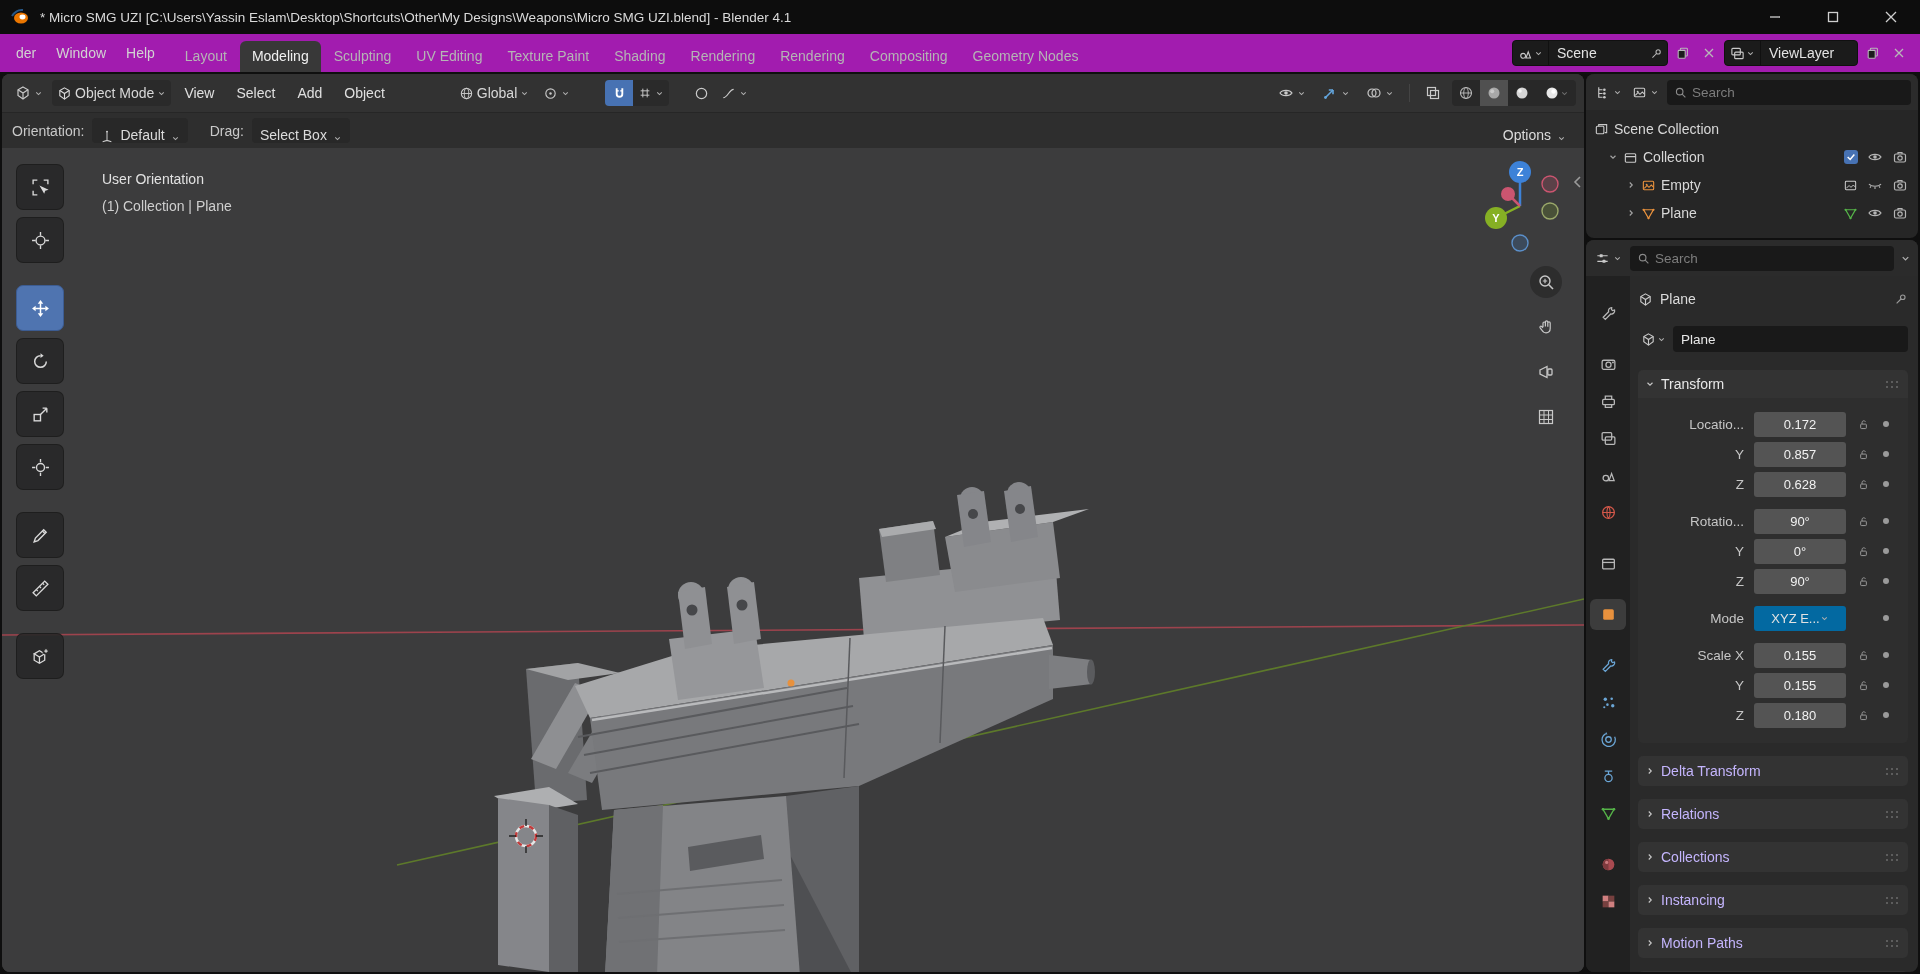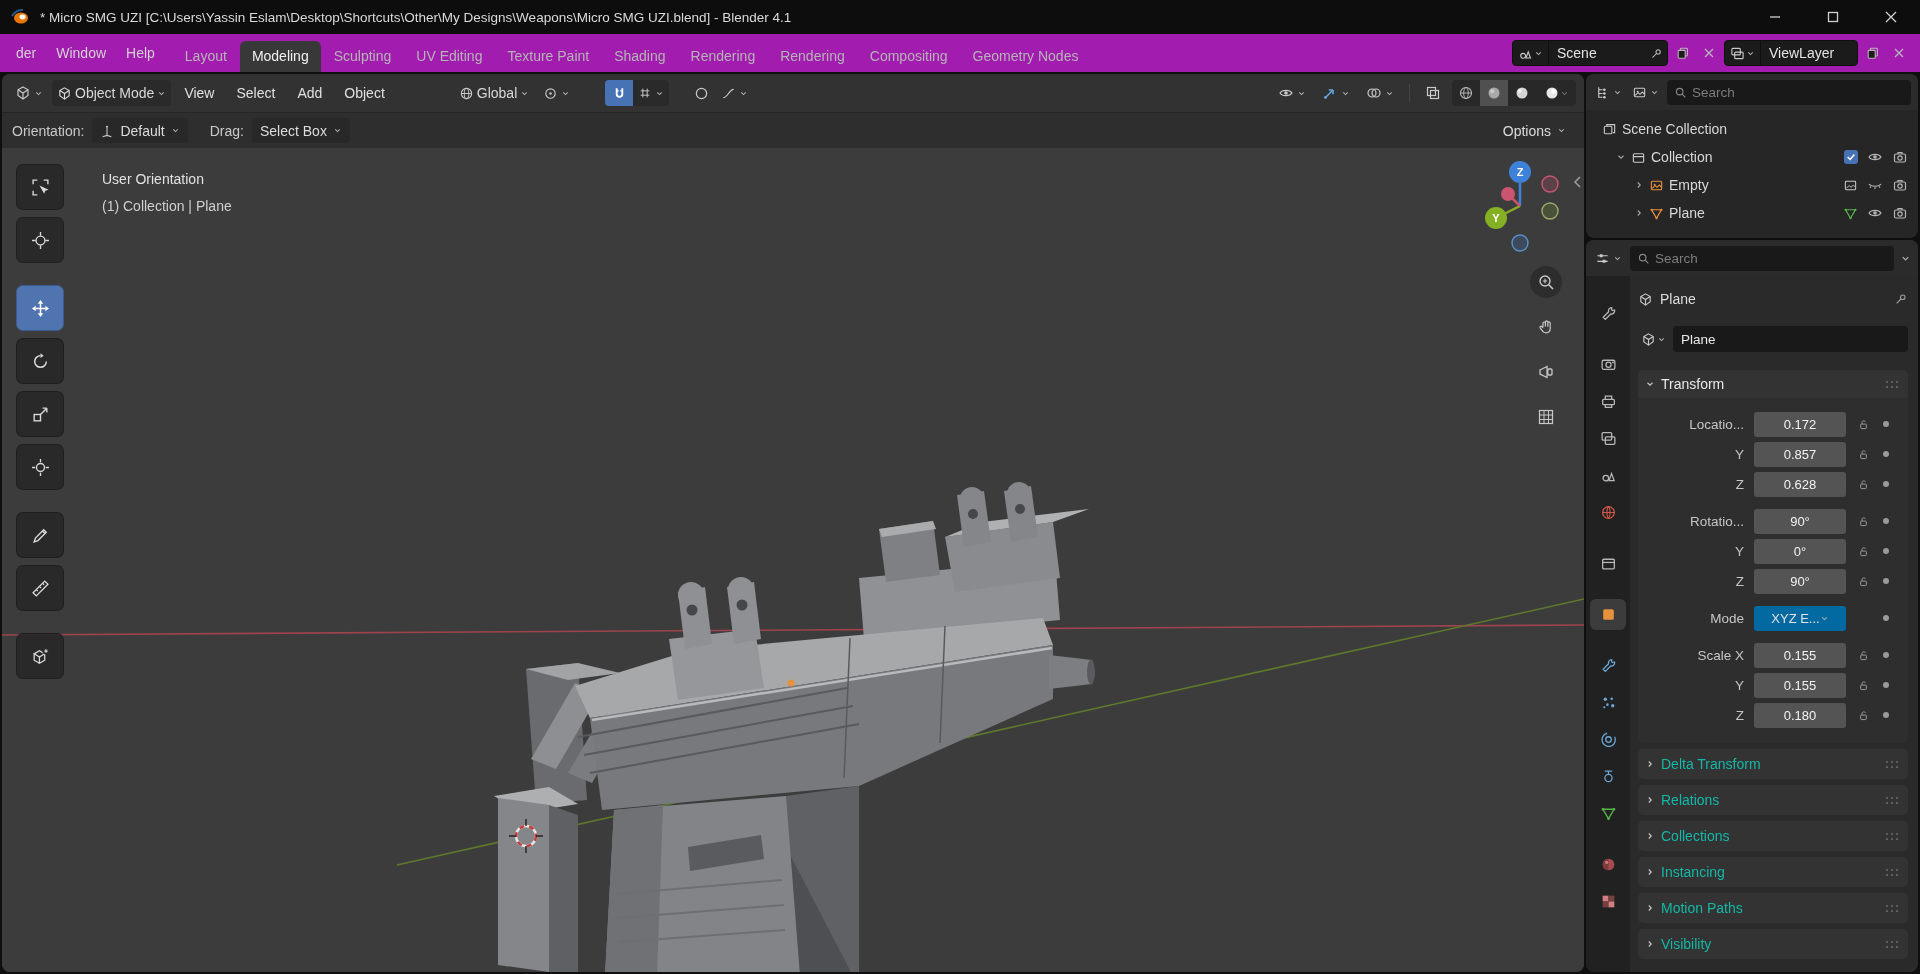--- a/index.html
+++ b/index.html
@@ -25,41 +25,41 @@
 .vp-header{height:38px;background:#323232;display:flex;align-items:center;padding:0 8px;gap:4px;flex-shrink:0}
 .hdr-btn{display:flex;align-items:center;gap:3px;height:26px;padding:0 5px;border-radius:4px;color:#d8d8d8}
 .hdr-btn.boxed{background:#2a2a2a}
 .hdr-menu{padding:0 9px;height:26px;display:flex;align-items:center;color:#e0e0e0;border-radius:4px}
 .seg{display:flex;background:#282828;border-radius:4px;overflow:hidden}
 .seg .seg-btn{width:28px;height:26px;display:flex;align-items:center;justify-content:center}
 .seg .seg-btn.active{background:#505050}
 .snap-on{background:#4772b3;border-radius:4px 0 0 4px}
 .vp-toolrow{height:36px;background:#2e2e2e;border-top:1px solid #262626;display:flex;align-items:center;padding:0 10px;gap:8px;flex-shrink:0}
 .tool-label{color:#c9c9c9}
-.tool-drop{display:flex;align-items:center;gap:6px;background:#282828;border-radius:4px;height:25px;padding:0 8px;color:#dcdcdc}
+.tool-drop{display:flex;align-items:flex-end;gap:6px;background:#282828;border-radius:4px;height:25px;padding:0 8px;color:#dcdcdc}
 .vp-canvas{flex:1;position:relative;background:#3c3c3d;overflow:hidden}
 .vp-text{position:absolute;left:100px;top:18px;line-height:27px;pointer-events:none}
 .vp-text .t1{color:#e2e2e2;font-size:14px}
 .vp-text .t2{color:#cfcfcf;font-size:14px}
 .toolbar{position:absolute;left:14px;top:16px;display:flex;flex-direction:column;gap:7px}
 .toolbar .gap{height:8px}
 .tool-btn{width:48px;height:46px;border-radius:7px;background:rgba(40,40,40,.92);border:1px solid rgba(20,20,20,.5);display:flex;align-items:center;justify-content:center}
 .tool-btn.active{background:#4f74b0;border-color:#3c5c92}
 .nav-gizmo{position:absolute;right:16px;top:8px}
 .nav-buttons{position:absolute;right:22px;top:118px;display:flex;flex-direction:column;gap:13px;align-items:center}
 .nav-btn{width:32px;height:32px;display:flex;align-items:center;justify-content:center;border-radius:50%}
 .nav-btn.bg{background:rgba(32,32,32,.55)}
 .collapse-arrow{position:absolute;right:0px;top:26px;color:#9a9a9a}
 .side-col{width:332px;display:flex;flex-direction:column;gap:2px;flex-shrink:0}
 .outliner{height:164px;background:#262626;border-radius:8px;overflow:hidden;display:flex;flex-direction:column}
 .panel-hdr{height:36px;background:#2b2b2b;display:flex;align-items:center;padding:0 7px;gap:6px;flex-shrink:0}
 .search-box{flex:1;display:flex;align-items:center;gap:5px;background:#191919;border-radius:4px;height:25px;padding:0 7px}
 .search-box input{flex:1;background:transparent;border:none;outline:none;color:#cfcfcf;font-family:"Liberation Sans",sans-serif;font-size:13.5px;min-width:0}
 .search-box input::placeholder{color:#7d7d7d}
-.otree{padding:5px 6px 0 14px}
+.otree{padding:5px 6px 0 6px}
 .orow{height:28px;display:flex;align-items:center;gap:5px;border-radius:3px;padding:0 2px}
 .orow .oname{color:#d8d8d8;white-space:nowrap}
 .orow .oright{margin-left:auto;display:flex;align-items:center;gap:9px;padding-right:2px}
 .checkbox{width:14px;height:14px;border-radius:3px;background:#4772b3;display:flex;align-items:center;justify-content:center}
 .props{flex:1;background:#2a2a2a;border-radius:8px;overflow:hidden;display:flex;flex-direction:column}
 .props-body{flex:1;display:flex;min-height:0}
 .tabstrip{width:44px;background:#212121;padding-top:22px;display:flex;flex-direction:column;align-items:center;gap:6px;flex-shrink:0}
 .ptab{width:36px;height:31px;border-radius:6px;display:flex;align-items:center;justify-content:center}
 .ptab.active{background:#3c3c3c}
 .tab-gap{height:8px}
@@ -75,21 +75,21 @@
 .tpanel-body{background:#2e2e2e;border-radius:0 0 5px 5px;padding:12px 4px 12px 4px}
 .prow{display:flex;align-items:center;height:28px;margin-bottom:2px}
 .pgroup{margin-bottom:9px}
 .pgroup:last-child{margin-bottom:0}
 .plabel{flex:0 0 112px;text-align:right;padding-right:10px;color:#c6c6c6;font-size:13.5px;white-space:nowrap;overflow:hidden}
 .pfield{flex:0 0 92px;height:25px;background:#545454;border-radius:3px;display:flex;align-items:center;justify-content:center;color:#f2f2f2;font-size:13px}
 .pfield.drop{background:#0369a1;justify-content:center;padding:0 6px;color:#e2e2e2}
 .lockslot{width:18px;margin-left:8px;display:flex;justify-content:center}
 .dotslot{width:12px;margin-left:8px;display:flex;justify-content:center}
 .adot{width:6px;height:6px;border-radius:50%;background:#9a9a9a}
-.cpanel{height:30px;background:#333333;border-radius:5px;margin-top:6px;display:flex;align-items:center;gap:6px;padding:0 7px;color:#14b8a6}
+.cpanel{height:30px;background:#333333;border-radius:5px;margin-top:13px;display:flex;align-items:center;gap:6px;padding:0 7px;color:#c4b5fd}
 .dragdots{margin-left:auto;opacity:.55}
 .hdr-right{margin-left:auto;display:flex;align-items:center;gap:6px}
 .sep{width:1px;height:18px;background:#444;margin:0 4px}
 </style>
 </head>
 <body>
 
 <div class="titlebar">
   <svg width="20" height="20" viewBox="0 0 20 20">
     <ellipse cx="11" cy="11" rx="7" ry="5.6" fill="#ea7600"></ellipse>

